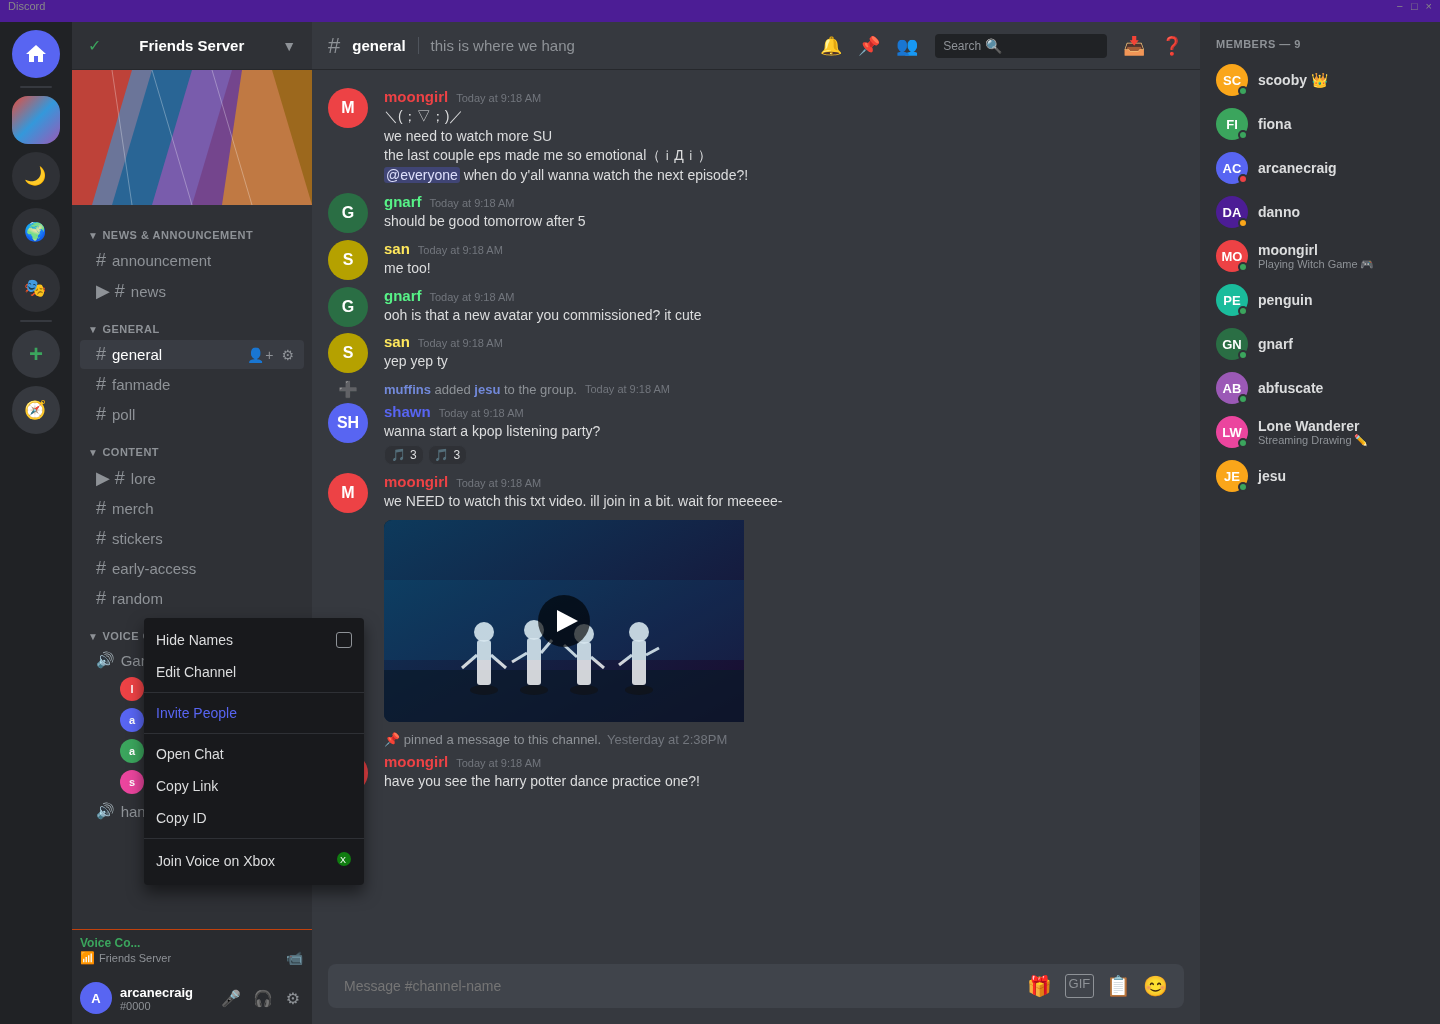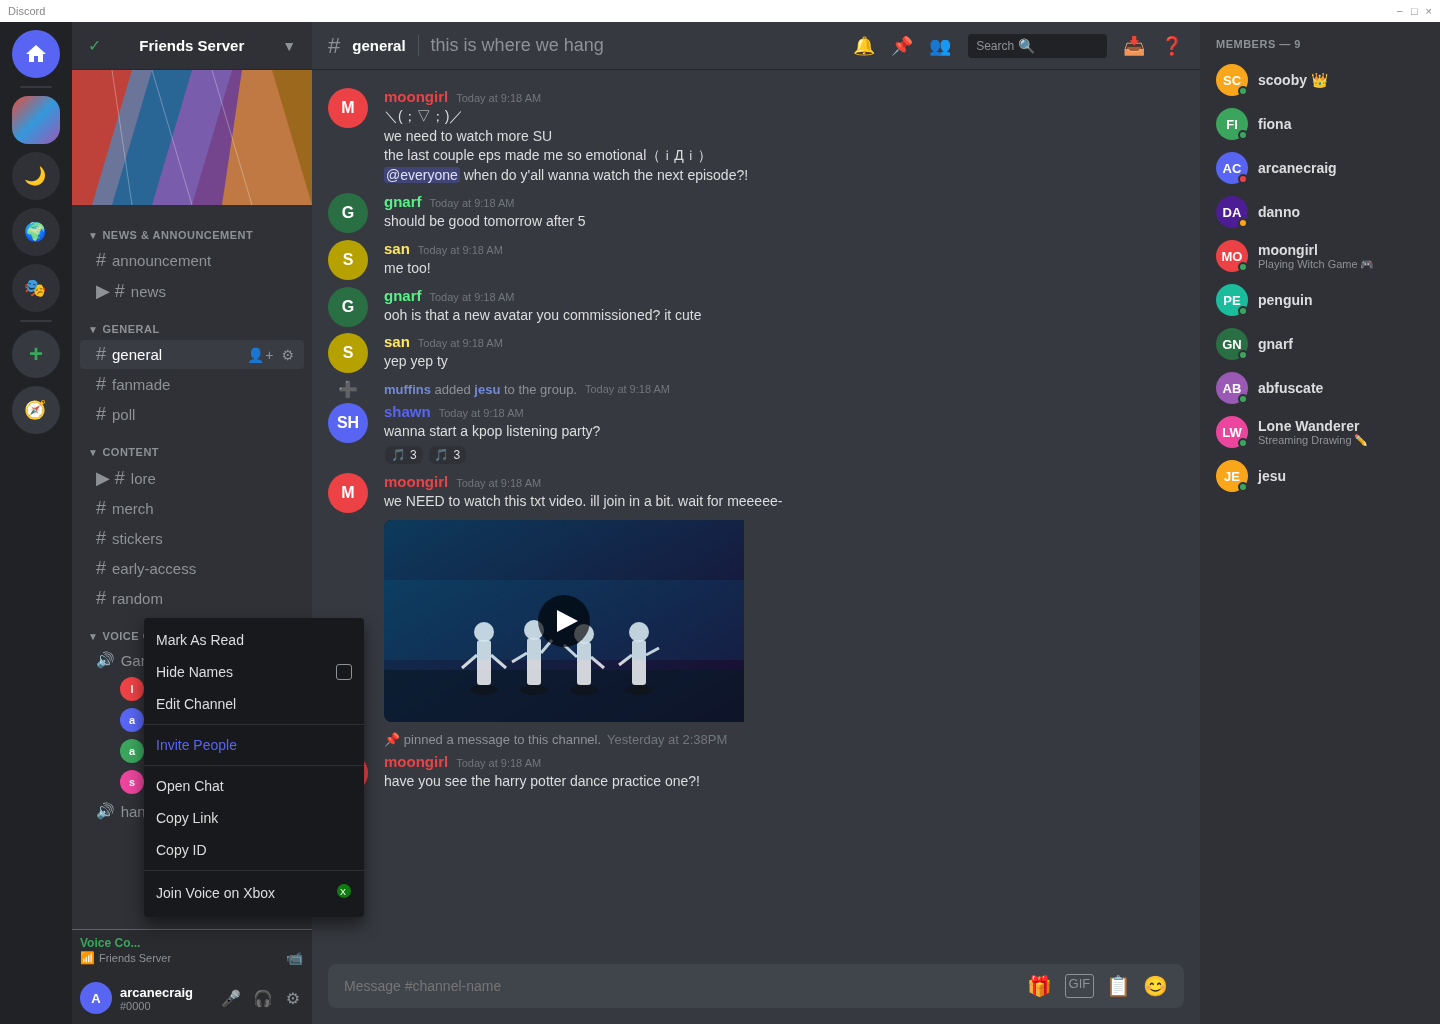--- a/index.html
+++ b/index.html
@@ -11,23 +11,23 @@
       background: #1e2124;
       color: #dcddde;
       font-size: 14px;
       display: flex;
       flex-direction: column;
     }
 
     
     .title-bar {
       height: 22px;
-      background: #ffffff;
-      display: flex;
-      align-items: center;
+      background: #4c1d95;
+      display: flex;
+      align-items: flex-start;
       justify-content: space-between;
       padding: 0 8px;
       flex-shrink: 0;
     }
     .title-bar-title {
       font-size: 11px;
       color: #888;
     }
     .title-bar-controls {
       display: flex;
@@ -287,38 +287,38 @@
     .chat-header-hash {
       font-size: 22px;
       color: #8e9297;
     }
     .chat-header-name {
       font-size: 15px;
       font-weight: 700;
       color: #fff;
     }
     .chat-header-desc {
-      font-size: 18px;
+      font-size: 15px;
       color: #8e9297;
       border-left: 1px solid #4f545c;
       padding-left: 12px;
     }
     .chat-header-actions {
       margin-left: auto;
       display: flex;
       align-items: center;
       gap: 16px;
     }
     .header-icon {
       color: #8e9297;
       cursor: pointer;
       font-size: 18px;
     }
     .search-box {
-      width: 139px;
+      width: 172px;
       height: 24px;
       background: #202225;
       border-radius: 4px;
       display: flex;
       align-items: center;
       padding: 0 8px;
       gap: 4px;
     }
     .search-box-text {
       font-size: 12px;
@@ -1077,23 +1077,20 @@
         <span class="status-dot online"></span>
       </div>
       <div class="member-info">
         <span class="member-name">jesu</span>
       </div>
     </div>
   </div>
 </div>
 
 <div class="context-menu">
-  <div class="context-menu-item">
-    <span>Mark As Read</span>
-  </div>
   <div class="context-menu-item">
     <span>Hide Names</span>
     <span class="check-box"></span>
   </div>
   <div class="context-menu-item">
     <span>Edit Channel</span>
   </div>
   <div class="context-menu-divider"></div>
   <div class="context-menu-item highlight">
     <span>Invite People</span>

